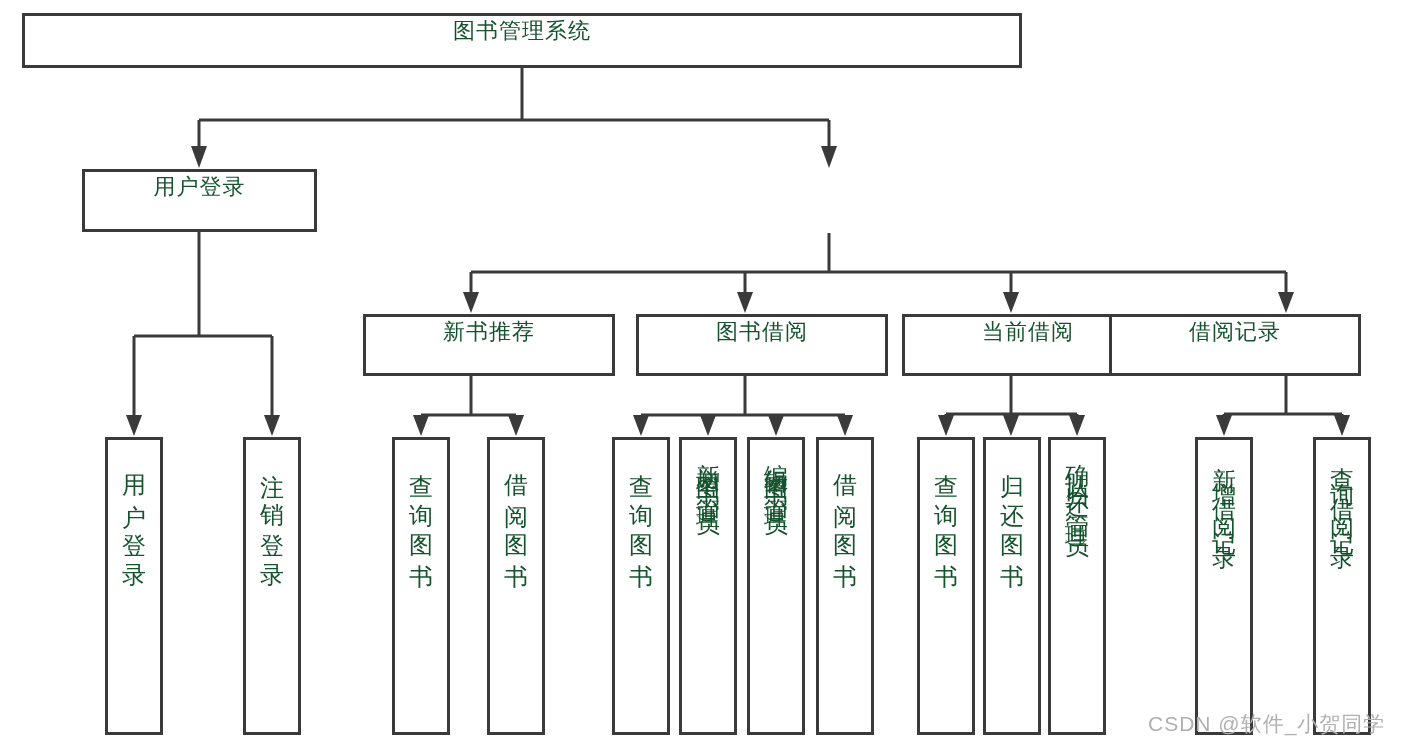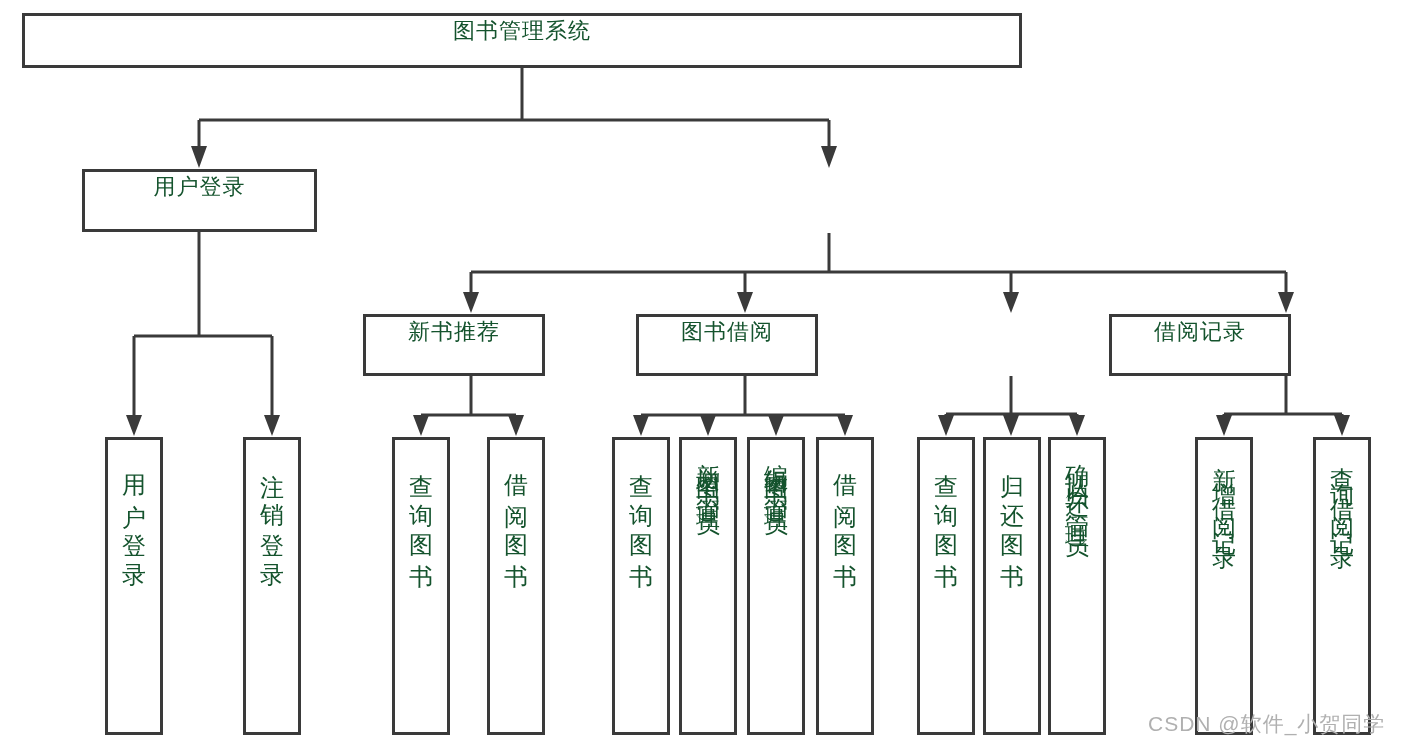--- a/index.html
+++ b/index.html
@@ -16,21 +16,21 @@
     box-sizing:border-box;
     border:3px solid #3a3a3a;
     background:#ffffff;
     display:flex;align-items:flex-start;justify-content:center;
     color:#14532d;
     z-index:1;
   }
   .hnode{font-size:22px;letter-spacing:1px;}
   .lvl1{left:22px;top:13px;width:1000px;height:55px;}
   .lvl2{top:169px;width:235px;height:63px;}
-  .lvl3{top:314px;width:182px;height:62px;}
+  .lvl3{top:314px;width:252px;height:62px;}
   .leaf{top:437px;width:58px;height:298px;}
   .vtext{
     writing-mode:vertical-rl;
     text-orientation:mixed;
     font-size:24px;
     line-height:1;
     white-space:nowrap;
   }
   .sp4{letter-spacing:30px;transform:translateY(15px);}
   .sp6{letter-spacing:16px;transform:translateY(8px);}
@@ -115,20 +115,23 @@
   <div class="node hnode lvl2" style="left:82px;">
     <span>用户登录</span>
   </div>
 
   <div class="node hnode lvl3" style="left:363px;">
     <span>新书推荐</span>
   </div>
   <div class="node hnode lvl3" style="left:636px;font-family:Liberation Mono, monospace;">
     <span>图书借阅</span>
   </div>
+  <div class="node hnode lvl3" style="left:902px;">
+    <span>当前借阅</span>
+  </div>
   <div class="node hnode lvl3" style="left:1109px;">
     <span>借阅记录</span>
   </div>
 
   <div class="node leaf" style="left:105px;">
     <span class="vtext sp4">用户登录</span>
   </div>
   <div class="node leaf" style="left:243px;">
     <span class="vtext sp4">注销登录</span>
   </div>

